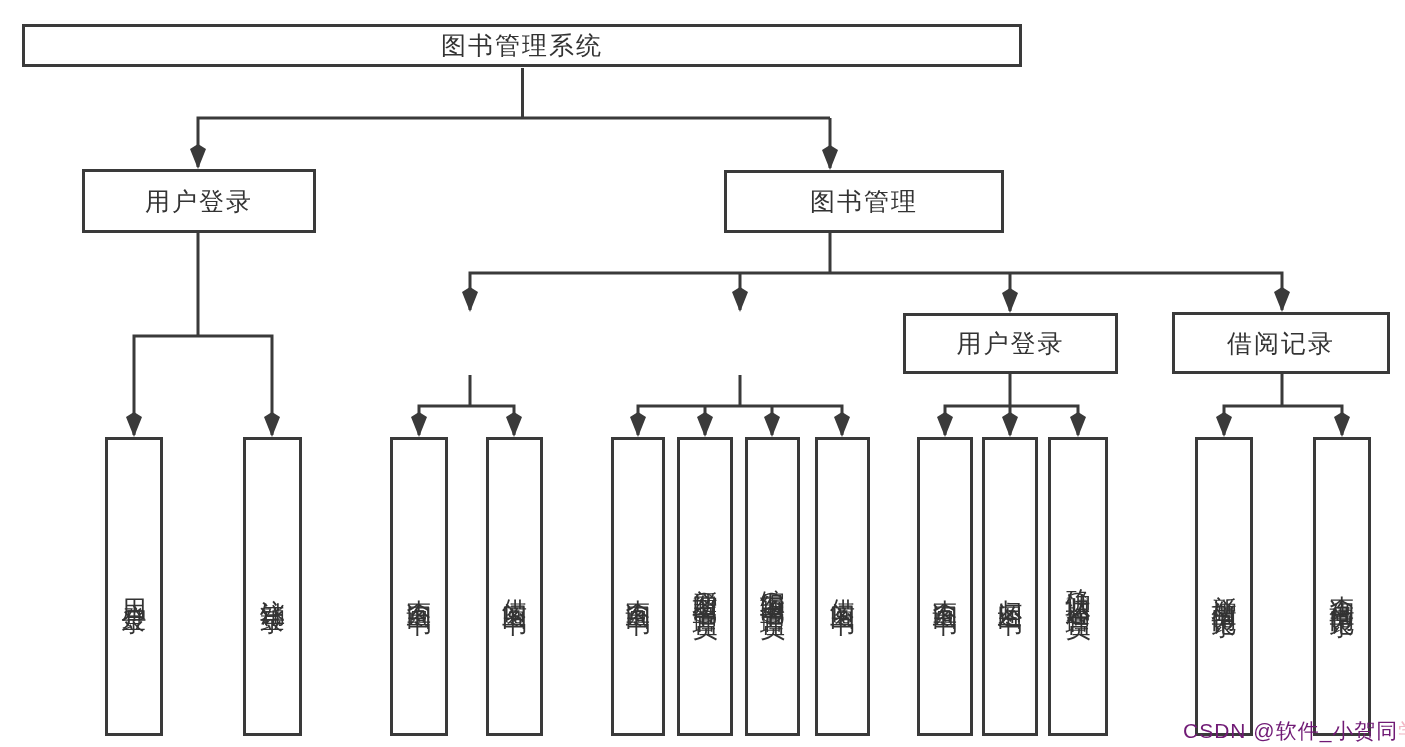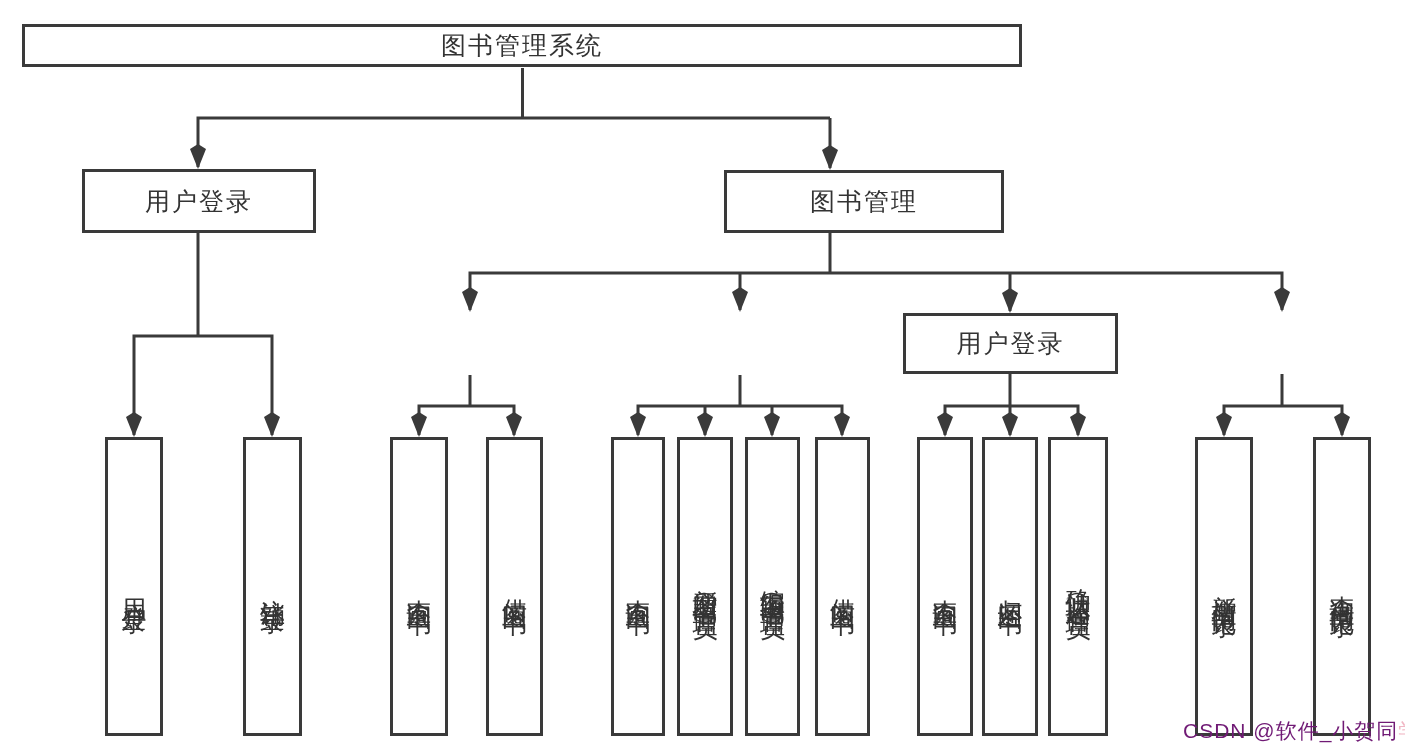--- a/index.html
+++ b/index.html
@@ -86,20 +86,21 @@
       M1224 437 L1216 417 L1224 412 L1232 417 Z
       M1342 437 L1334 417 L1342 412 L1350 417 Z"></path>
   </svg>
 
   <div class="box" style="left:22px;top:24px;width:1000px;height:43px">图书管理系统</div>
 
   <div class="box" style="left:82px;top:169px;width:234px;height:64px">用户登录</div>
   <div class="box" style="left:724px;top:170px;width:280px;height:63px">图书管理</div>
 
   <div class="box" style="left:903px;top:313px;width:215px;height:61px">用户登录</div>
+  <div class="box" style="left:1172px;top:312px;width:218px;height:62px">借阅记录</div>
 
   <div class="box v" style="left:105px;top:437px;width:58px;height:299px">用户登录</div>
   <div class="box v" style="left:243px;top:437px;width:59px;height:299px">注销登录</div>
 
   <div class="box v" style="left:390px;top:437px;width:58px;height:299px">查询图书</div>
   <div class="box v" style="left:486px;top:437px;width:57px;height:299px">借阅图书</div>
 
   <div class="box v" style="left:611px;top:437px;width:54px;height:299px">查询图书</div>
   <div class="box v" style="left:677px;top:437px;width:56px;height:299px">新增图书（管理员）</div>
   <div class="box v" style="left:745px;top:437px;width:55px;height:299px">编辑图书（管理员）</div>

